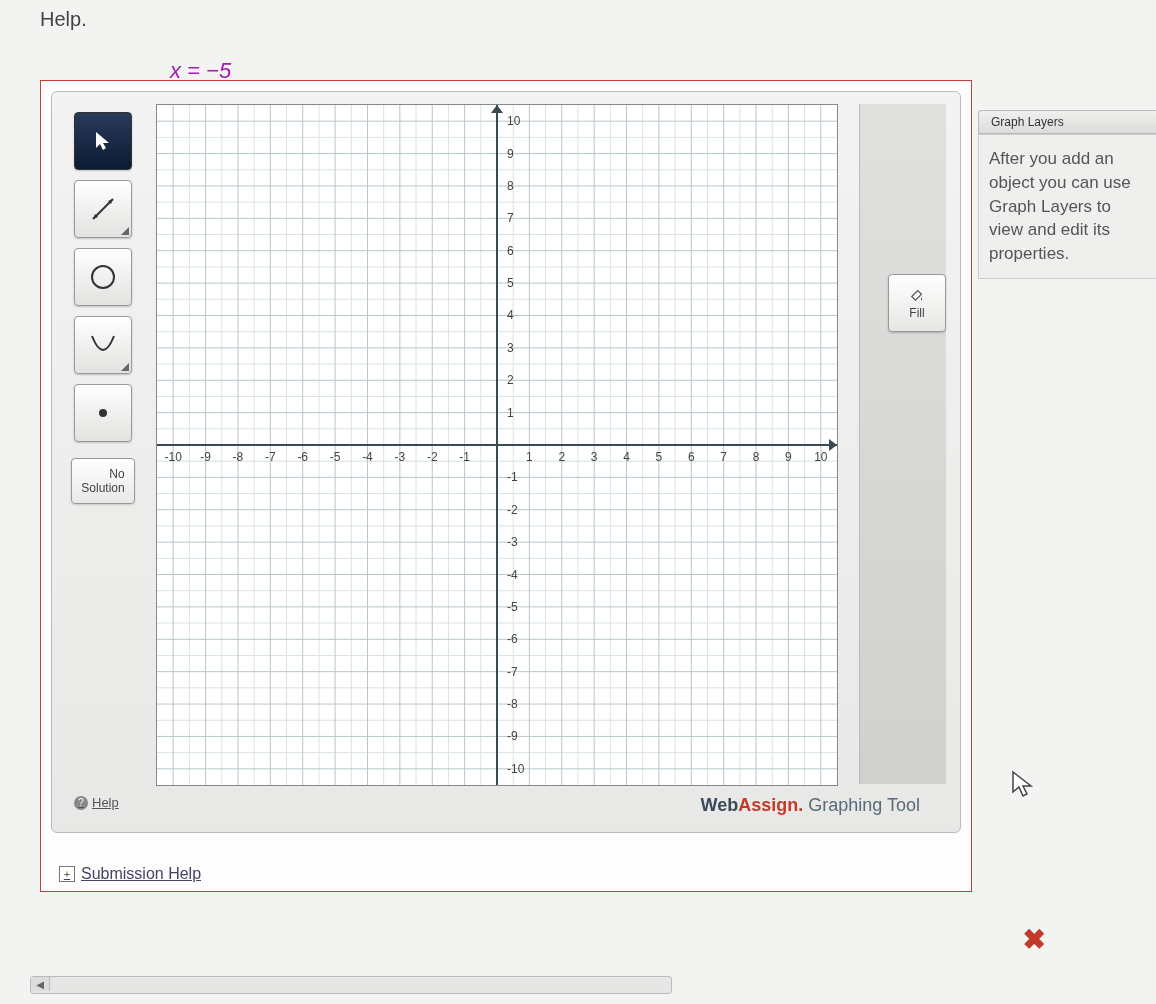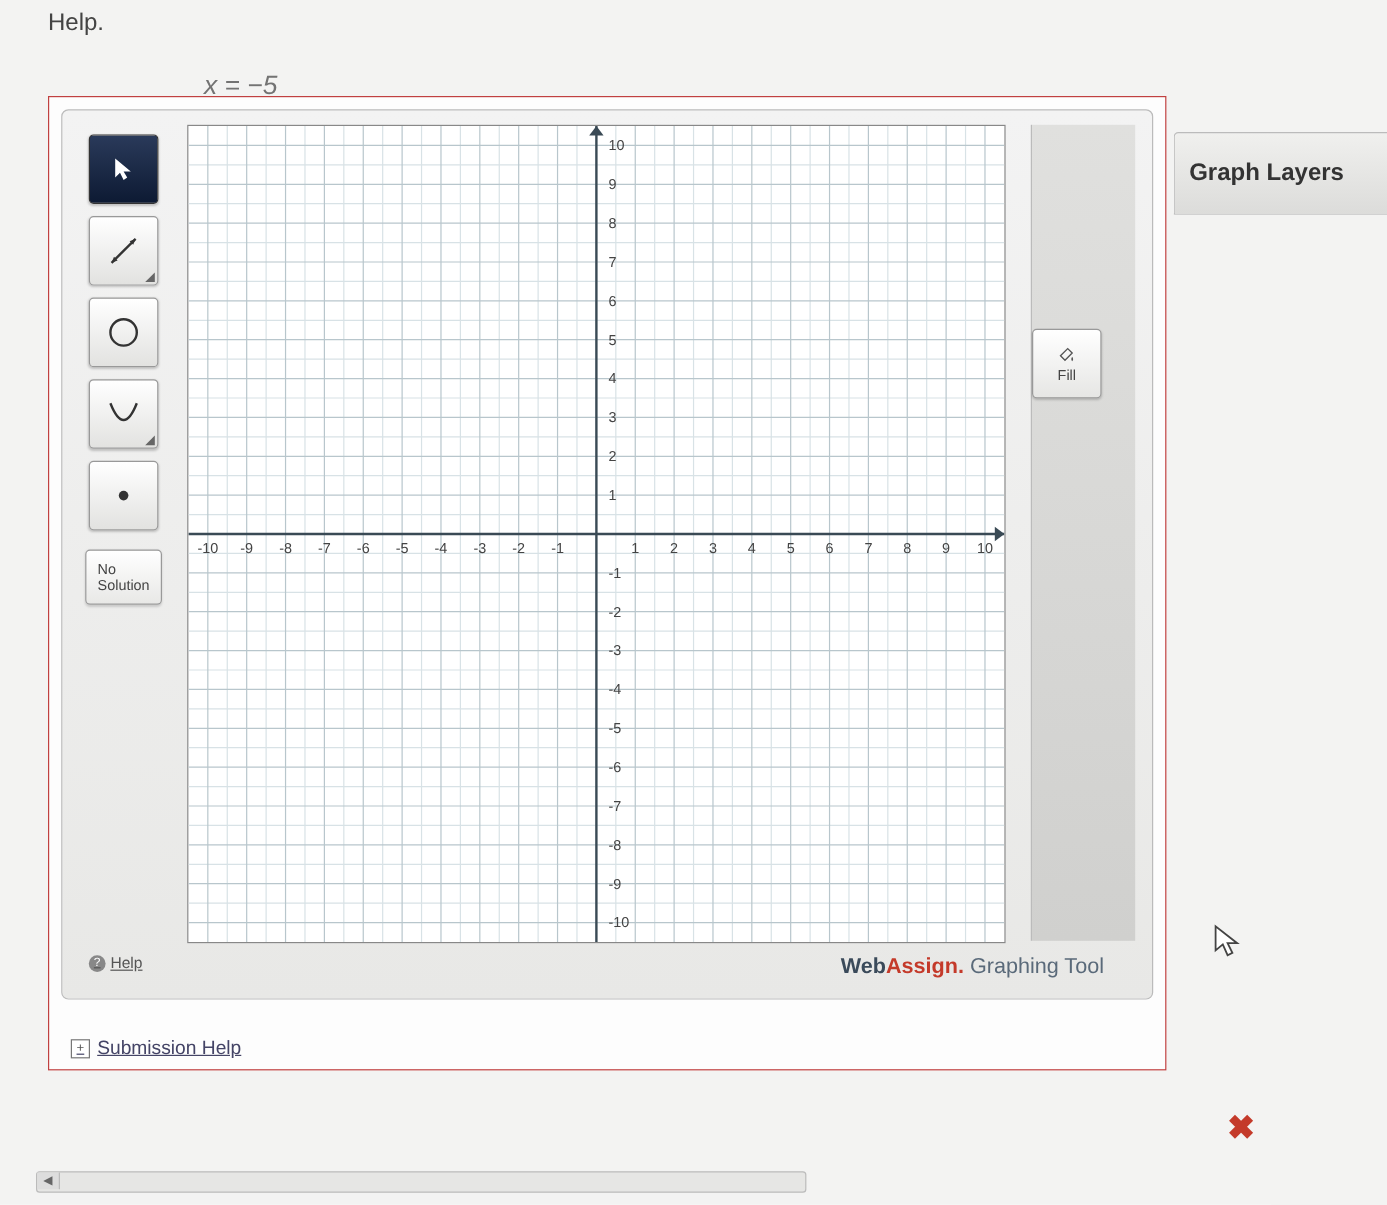--- a/index.html
+++ b/index.html
@@ -19,21 +19,21 @@
     left: 40px;
     font-size: 20px;
     color: #444;
   }
   .equation {
     position: absolute;
     top: 58px;
     left: 170px;
     font-size: 22px;
     font-style: italic;
-    color: #737373;
+    color: #a21caf;
   }
   .outer-border {
     position: absolute;
     top: 80px;
     left: 40px;
     width: 930px;
     height: 810px;
     border: 1px solid #c04040;
     background: #fdfdfd;
   }
@@ -84,21 +84,21 @@
     border-bottom: 8px solid #666;
   }
   .no-solution-btn {
     width: 62px;
     height: 44px;
     border: 1px solid #999;
     border-radius: 4px;
     background: linear-gradient(#fff, #e8e8e6);
     font-size: 12px;
     color: #444;
-    text-align: left;
+    text-align: right;
     line-height: 1.2;
     display:flex;align-items:center;justify-content:center;
     box-shadow: 0 1px 2px rgba(0,0,0,0.15);
     margin-top: 6px;
   }
   .help-link {
     position: absolute;
     bottom: 22px;
     left: 22px;
     font-size: 13px;
@@ -120,21 +120,21 @@
     border: 1px solid #888;
   }
   .right-bar {
     position: absolute;
     top: 12px;
     right: 14px;
     width: 86px;
     height: 680px;
     background: linear-gradient(#e0e0de, #d0d0ce);
     border-left: 1px solid #bbb;
-    display:flex;flex-direction:column;align-items:flex-start;
+    display:flex;flex-direction:column;align-items:flex-end;
   }
   .fill-btn {
     margin-top: 170px;
     width: 56px;height:56px;
     border:1px solid #999;border-radius:4px;
     background:linear-gradient(#fff,#e6e6e4);
     box-shadow:0 1px 2px rgba(0,0,0,0.2);
     display:flex;flex-direction:column;align-items:center;justify-content:center;
     gap:2px;font-size:12px;color:#444;
   }
@@ -166,23 +166,23 @@
   .layers-panel {
     position: absolute;
     top: 110px;
     right: 0;
     width: 178px;
   }
   .layers-header {
     background: linear-gradient(#f0f0ee,#dcdcda);
     border:1px solid #bbb;
     border-right:none;
-    padding: 22px 12px;
-    font-size: 20px;
-    color:#333;font-weight:bold;
+    padding: 4px 12px;
+    font-size: 12px;
+    color:#333;font-weight:normal;
     border-top-left-radius:4px;
   }
   .layers-body {
     background: #efefed;
     border:1px solid #ccc;
     border-right:none;
     padding: 12px 10px;
     font-size: 17px;
     color:#555;
     line-height:1.4;
@@ -414,20 +414,21 @@
   </div>
 
   <a class="expand-link">
     <span class="expand-box">+</span>
     <span>Submission Help</span>
   </a>
 </div>
 
 <div class="layers-panel">
   <div class="layers-header">Graph Layers</div>
+  <div class="layers-body">After you add an object you can use Graph Layers to view and edit its properties.</div>
 </div>
 
 <div class="red-x">✖</div>
 
 <svg class="cursor-ptr" width="26" height="30" viewBox="0 0 26 30">
   <path d="M3 2 L3 22 L9 17 L13 26 L17 24 L13 16 L21 16 Z" fill="#fff" stroke="#444" stroke-width="1.5"></path>
 </svg>
 
 <div class="bottom-scroll">
   <div class="arrow">◀</div>

